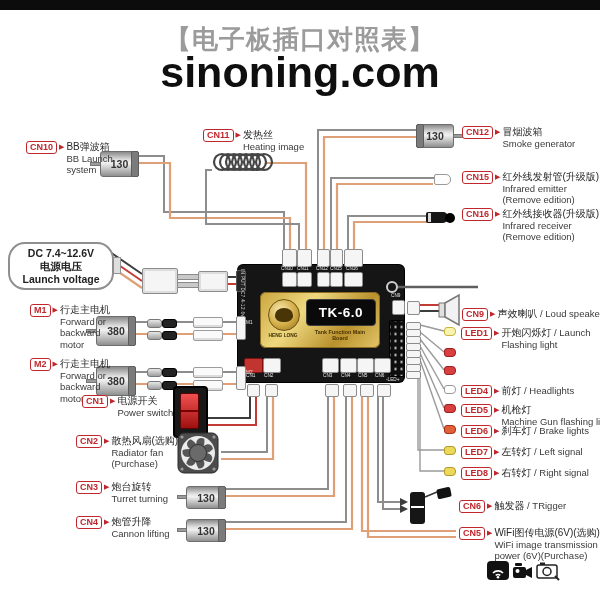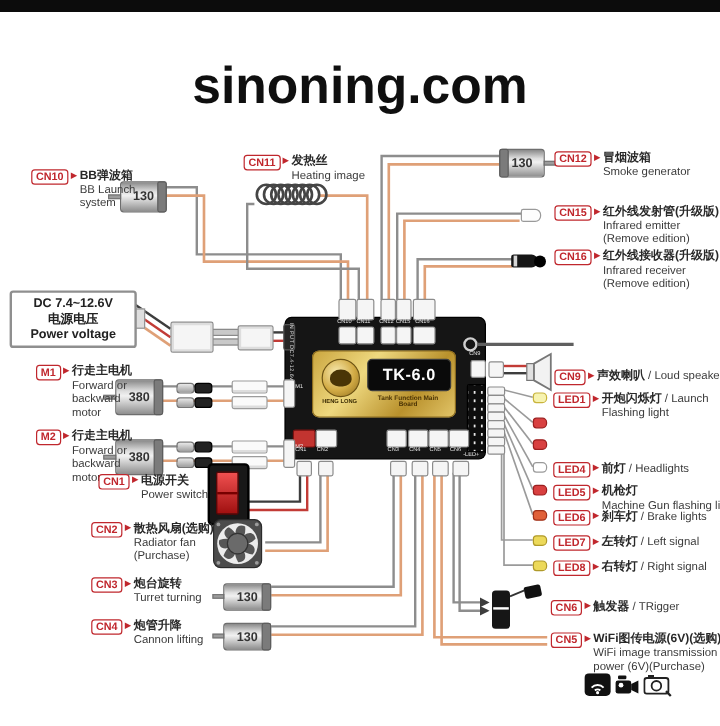--- a/index.html
+++ b/index.html
@@ -18,30 +18,30 @@
   .o{stroke:#dfa077;stroke-width:2.2;fill:none}
   .k{stroke:#3d3d3d;stroke-width:2;fill:none}
   .r{stroke:#c23b36;stroke-width:2;fill:none}
   .t{stroke:#9a9a9a;stroke-width:1.4;fill:none}
 
   .item{position:absolute;display:flex;gap:2px;align-items:flex-start;z-index:7;white-space:nowrap}
   .tag{display:inline-block;border:1.5px solid #c0272d;color:#c0272d;background:#fff;font-weight:bold;
        font-size:9px;line-height:11px;padding:0 3px;border-radius:3px}
   .tri{color:#c0272d;font-size:7px;line-height:12px}
   .txt{font-size:9.5px;line-height:11.5px;color:#3a3a3a}
-  .cnb{font-weight:bold;color:#282828;font-size:10px}
+  .cnb{font-weight:normal;color:#282828;font-size:10px}
 
   .motor{position:absolute;z-index:3;border:1px solid #6e6e6e;border-radius:3px;
          background:linear-gradient(#8a8a8a,#dedede 32%,#f1f1f1 46%,#8f8f8f);
          display:flex;align-items:center;justify-content:center;font-size:10.5px;font-weight:bold;color:#333}
   .motor i{position:absolute;top:-1px;bottom:-1px;width:6px;background:#7b7b7b;border:1px solid #5d5d5d;border-radius:2px}
   .cap-r i{right:-1px}.cap-l i{left:-1px}
   .shaft{position:absolute;z-index:2;background:#9c9c9c;border:1px solid #777;height:2px}
 
-  .powerbox{position:absolute;left:8px;top:242px;width:102px;height:44px;border:2px solid #8f8f8f;border-radius:3px;
+  .powerbox{position:absolute;left:8px;top:242px;width:102px;height:44px;border:2px solid #8f8f8f;border-radius:17px;
             background:#fff;z-index:3;display:flex;flex-direction:column;justify-content:center;text-align:center}
   .powerbox div{font-size:10.5px;font-weight:bold;color:#222;line-height:13px}
   .ptab{position:absolute;left:110px;top:257px;width:9px;height:15px;background:#dedede;border:1px solid #949494;z-index:2}
 
   .board{position:absolute;left:238px;top:265px;width:166px;height:117px;background:#151515;border-radius:5px;z-index:2;
          box-shadow:0 0 0 1px #000}
   .gold{position:absolute;left:260px;top:292px;width:120px;height:56px;border-radius:6px;z-index:3;
         background:linear-gradient(130deg,#caa53e,#eed87f 35%,#b9912c 70%,#e3c66a);box-shadow:inset 0 0 0 1px #8a6a1e}
   .emblem{position:absolute;left:8px;top:7px;width:30px;height:30px;border-radius:50%;border:1px solid #6e5414;
           background:radial-gradient(circle at 38% 35%,#f8eab0,#d2ab45 55%,#8f6d1d)}
@@ -81,20 +81,21 @@
   .trig{position:absolute;left:410px;top:492px;width:15px;height:32px;background:#161616;border-radius:3px;z-index:3}
   .trig::after{content:"";position:absolute;left:1px;right:1px;top:14px;border-top:2px solid #fff}
   .trigsmall{position:absolute;left:437px;top:488px;width:14px;height:10px;background:#111;border-radius:2px;transform:rotate(-12deg);z-index:3}
   .comp{position:absolute;z-index:3}
 </style>
 </head>
 <body>
 
 <div class="stage">
   <div class="topbar"></div>
+  <div class="banner">【电子板插口对照表】</div>
   <div class="site">sinoning.com</div>
 
   <svg class="wires" width="600" height="605" viewBox="0 0 600 605">
 
     <path class="g" d="M138,156 H164 V212 H284 V250"></path>
       <path class="o" d="M138,163 H170 V218 H290 V250"></path>
 
     <path class="g" d="M212,170 H206 V224 H299 V250"></path>
       <path class="o" d="M266,163 H306 V250"></path>
 
@@ -229,21 +230,21 @@
         <circle cx="34" cy="13" r="8"></circle>
         <circle cx="40" cy="13" r="8"></circle>
       <circle cx="46" cy="13" r="8"></circle>
         <circle cx="52" cy="13" r="8"></circle>
     </g>
   </svg>
 
   <div class="powerbox">
     <div>DC 7.4~12.6V</div>
     <div>电源电压</div>
-    <div>Power voltage</div>
+    <div>Launch voltage</div>
   </div>
   <div class="ptab"></div>
   <div class="sock" style="left:142px;top:268px;width:34px;height:24px;box-shadow:inset 0 0 0 2px #ddd"></div>
   <div class="pins" style="left:176px;top:274px;width:22px;height:4px"></div>
   <div class="pins" style="left:176px;top:282px;width:22px;height:4px"></div>
   <div class="sock" style="left:198px;top:271px;width:28px;height:19px;box-shadow:inset 0 0 0 2px #ddd"></div>
 
   <div class="motor cap-r" style="left:96px;top:316px;width:38px;height:28px">
       <i></i>
       <span>380</span>

